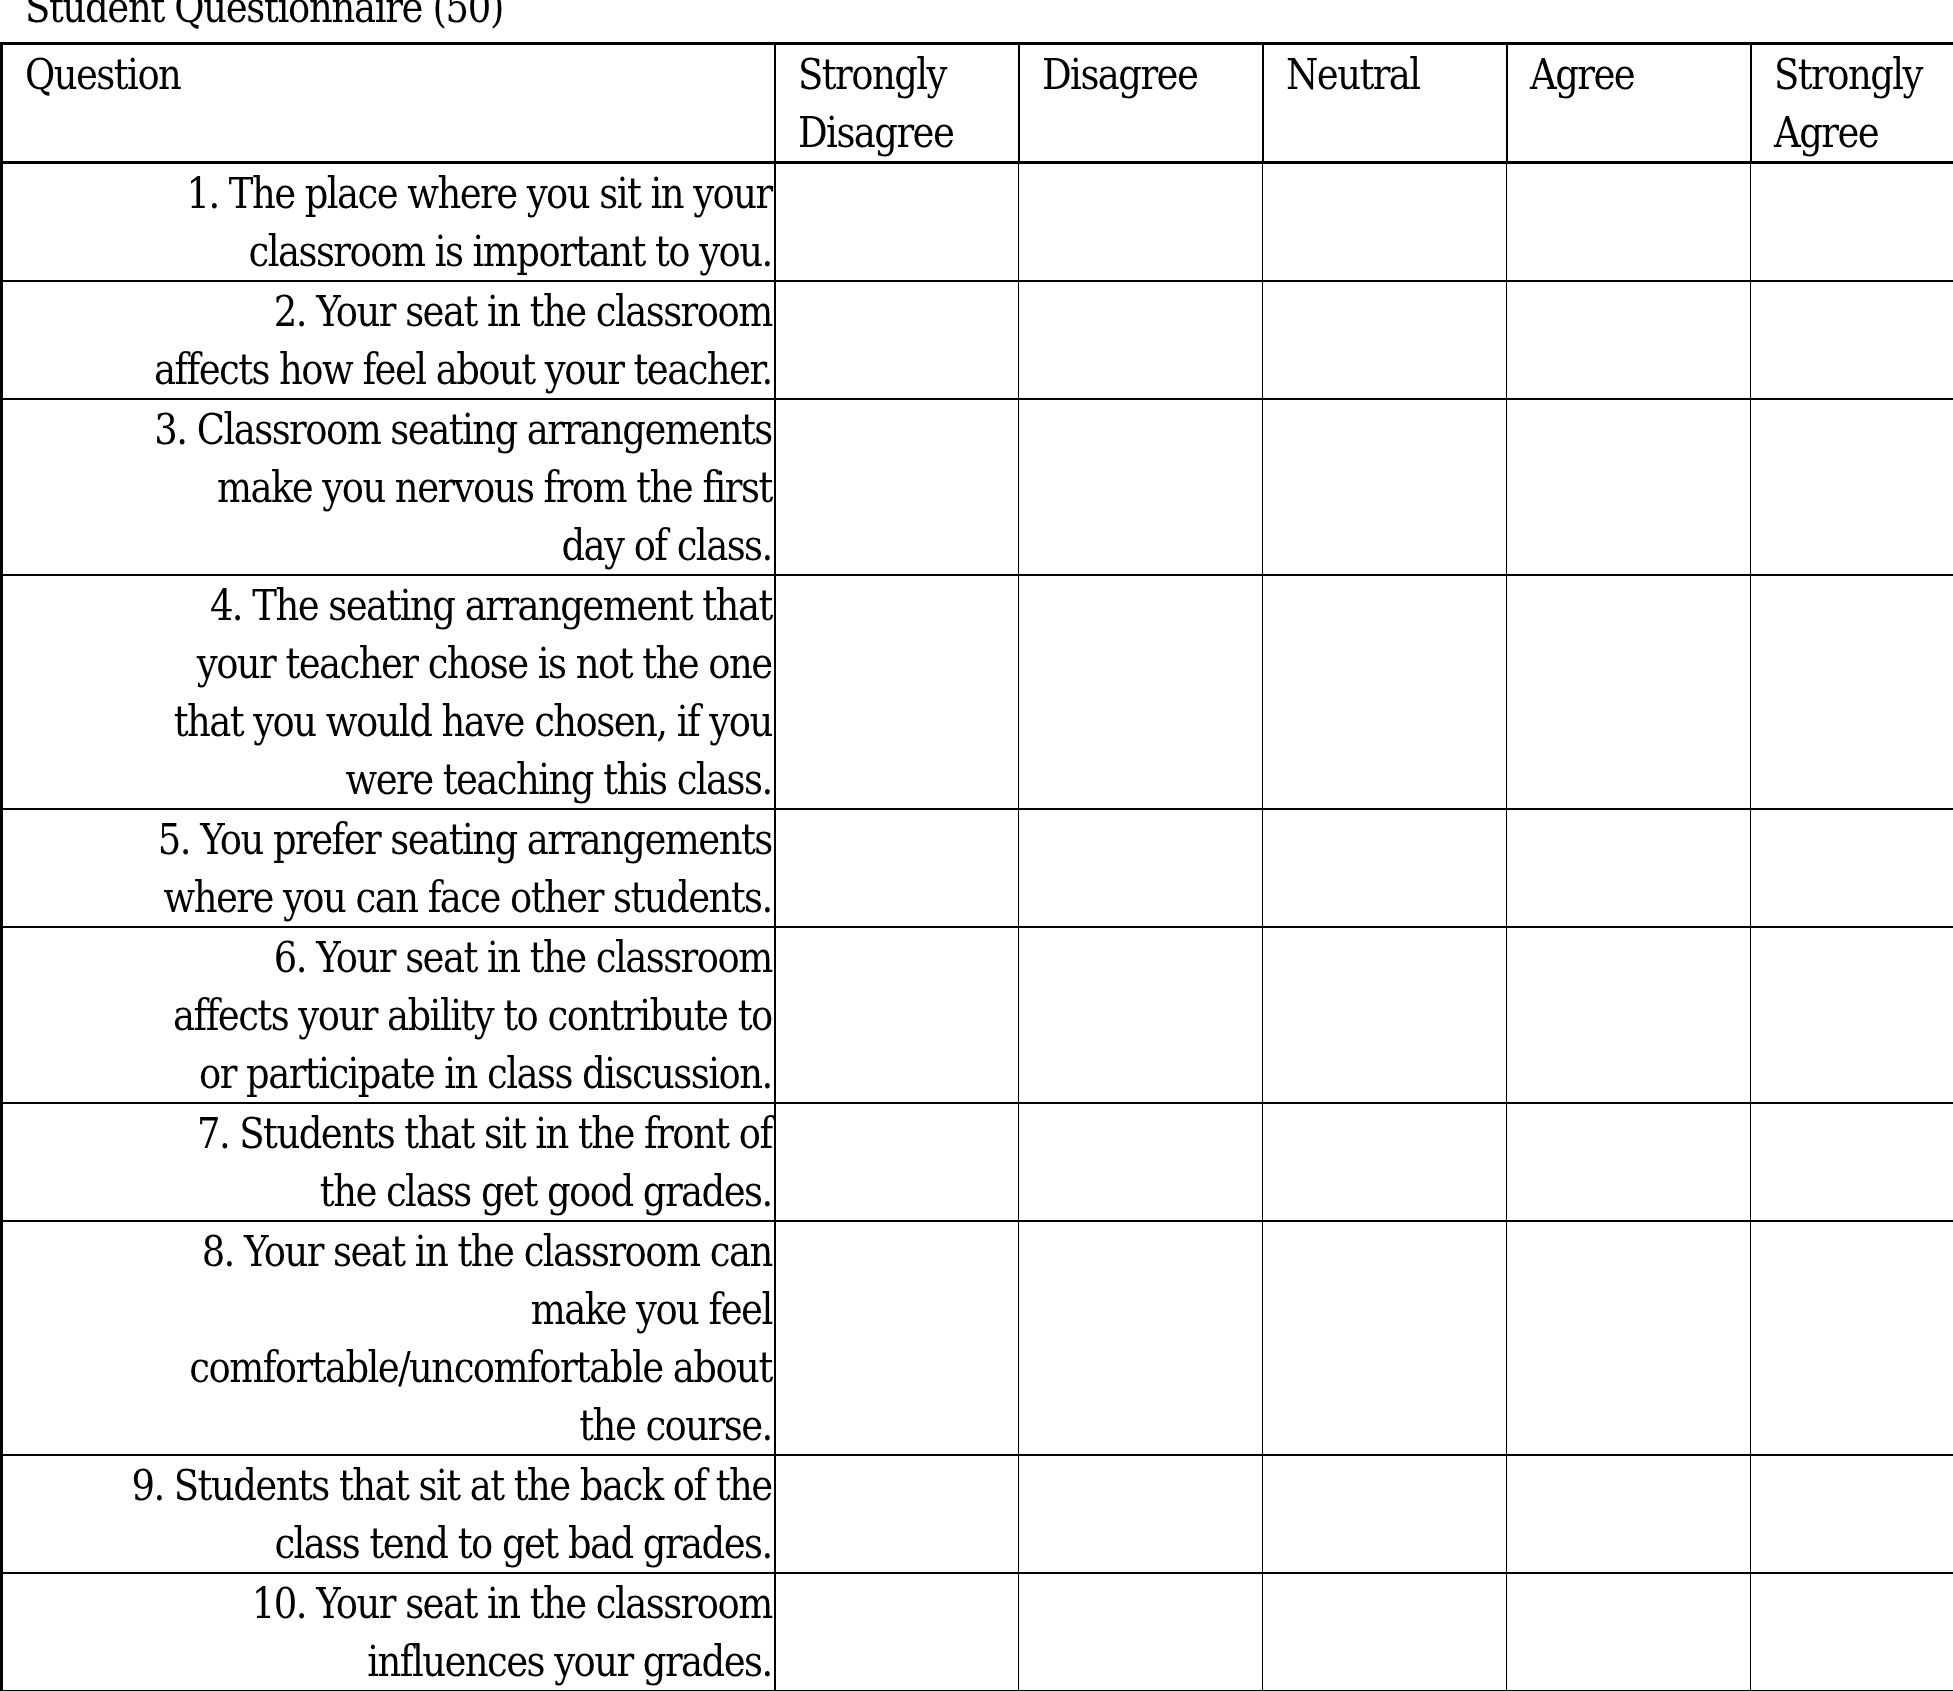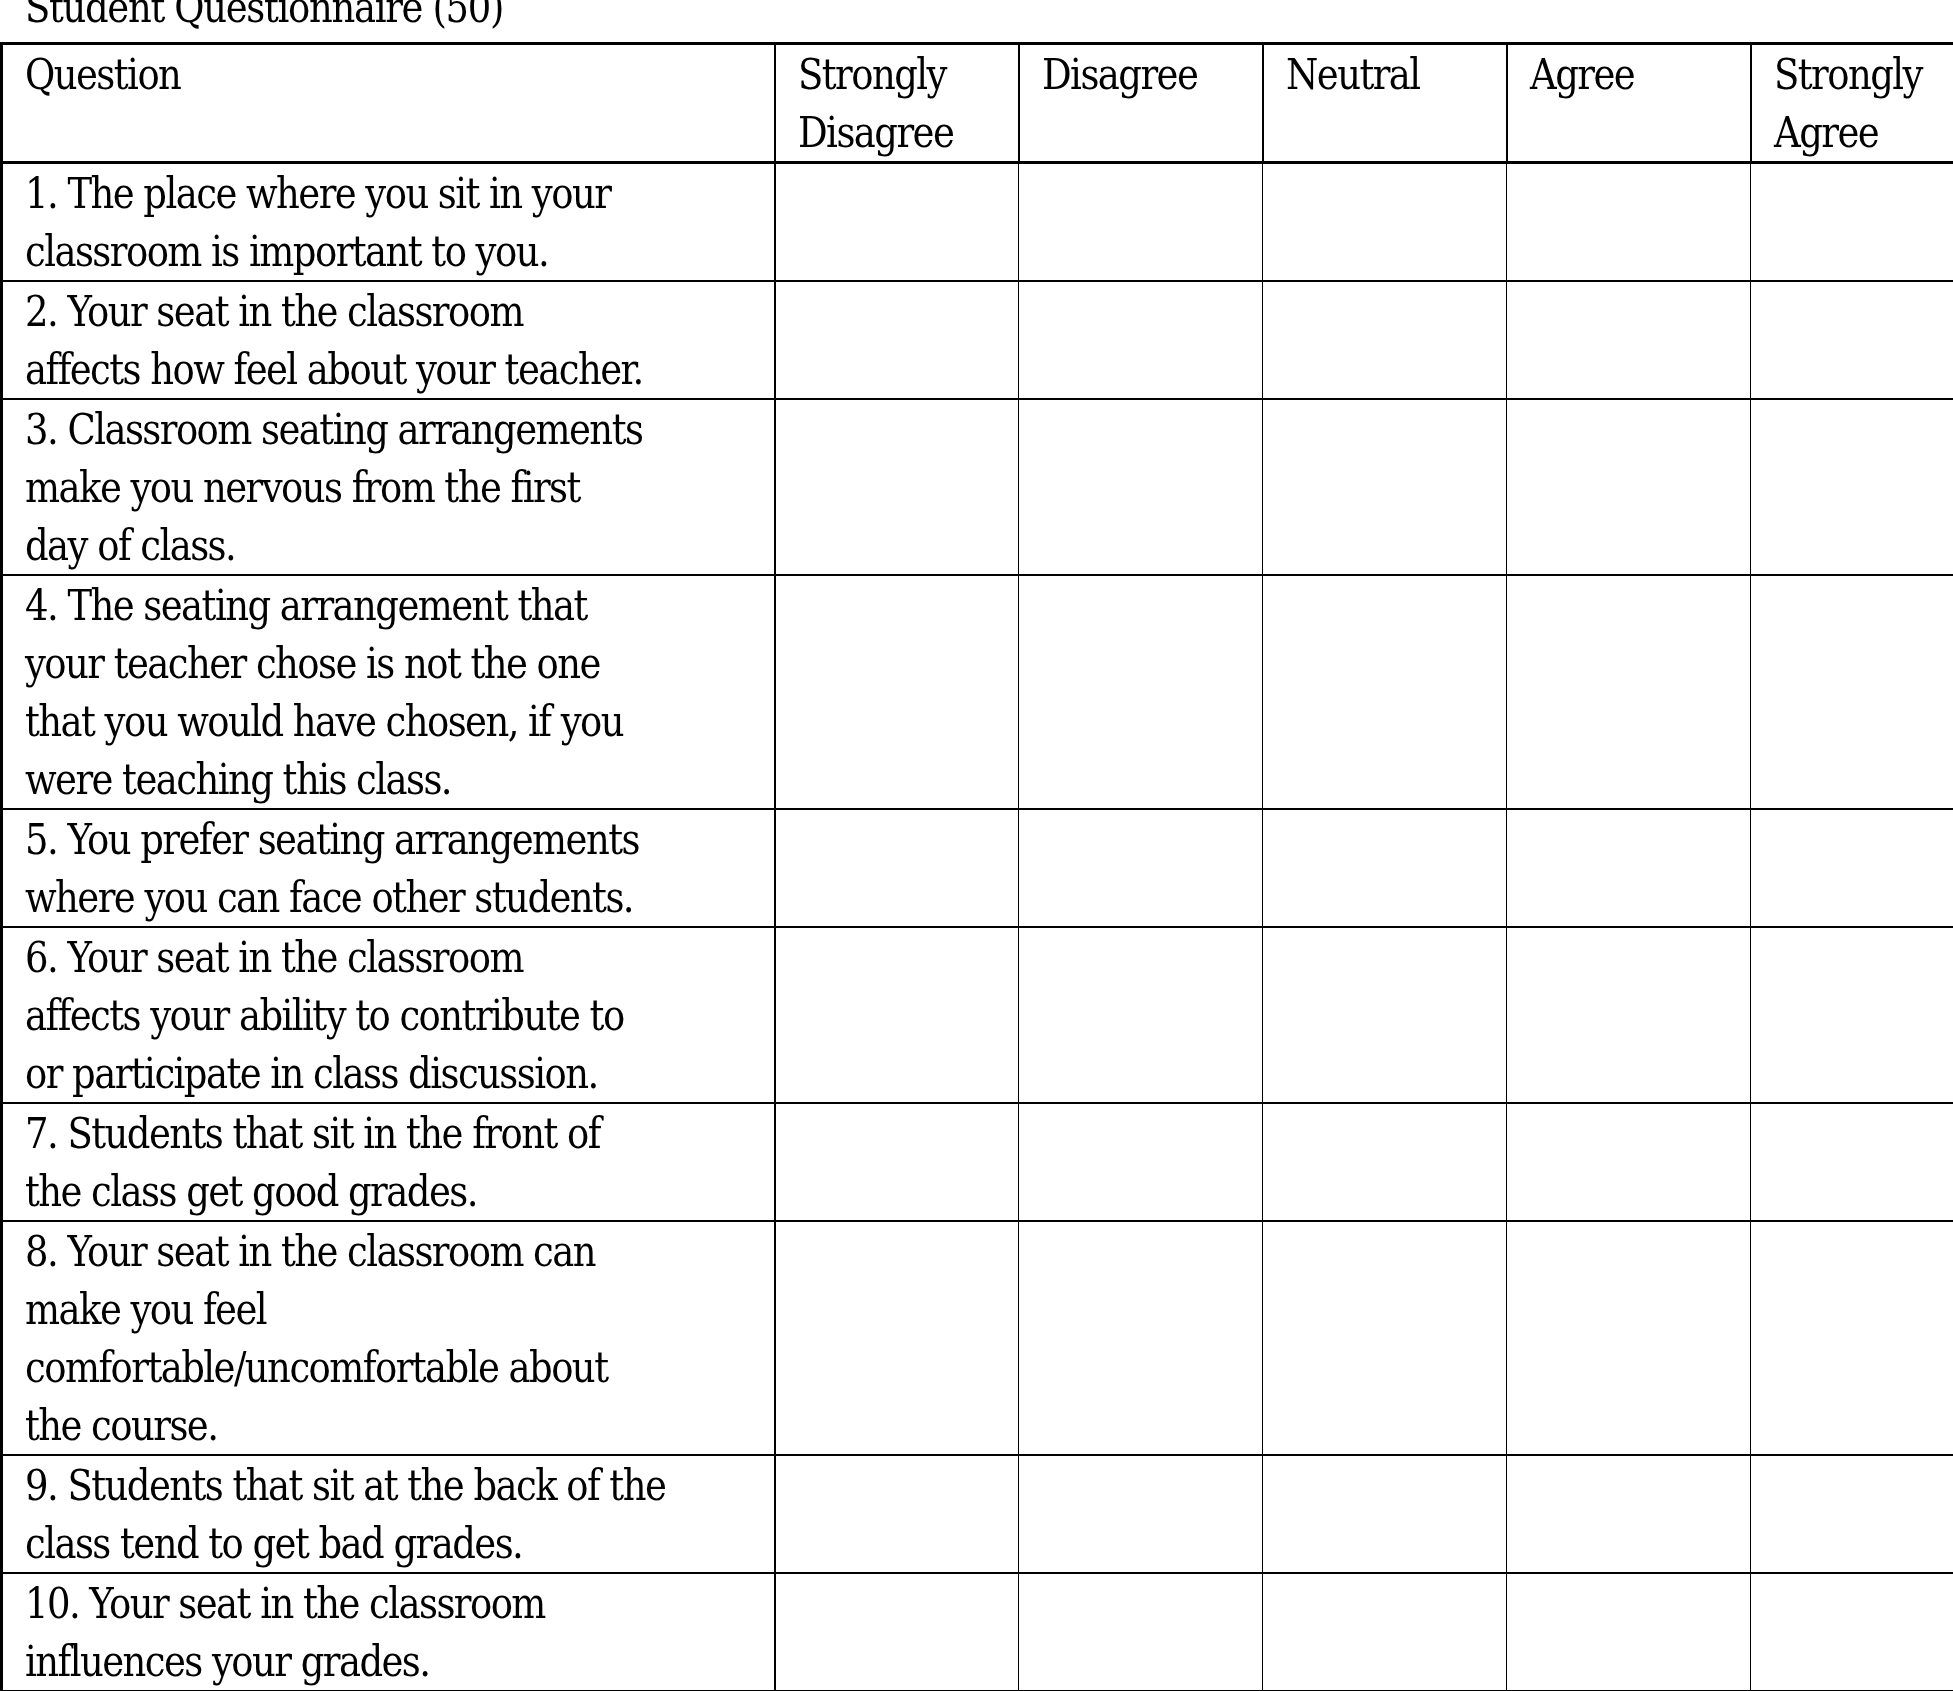--- a/index.html
+++ b/index.html
@@ -56,20 +56,21 @@
       padding: 0;
     }
     .survey-table tr.q-row td {
       border-bottom-width: 2px;
     }
     .survey-table tr.q-row:last-child td {
       border-bottom-width: 4px;
     }
     .survey-table td.question-cell {
       border-left-width: 3px;
+      text-align: right;
     }
     .survey-table th.question-head {
       border-left-width: 3px;
     }
     .col-question { width: 773px; }
     .col-answer { width: 244px; }
     .hdr-text {
       display: block;
       transform: scaleX(0.86);
       transform-origin: left top;

